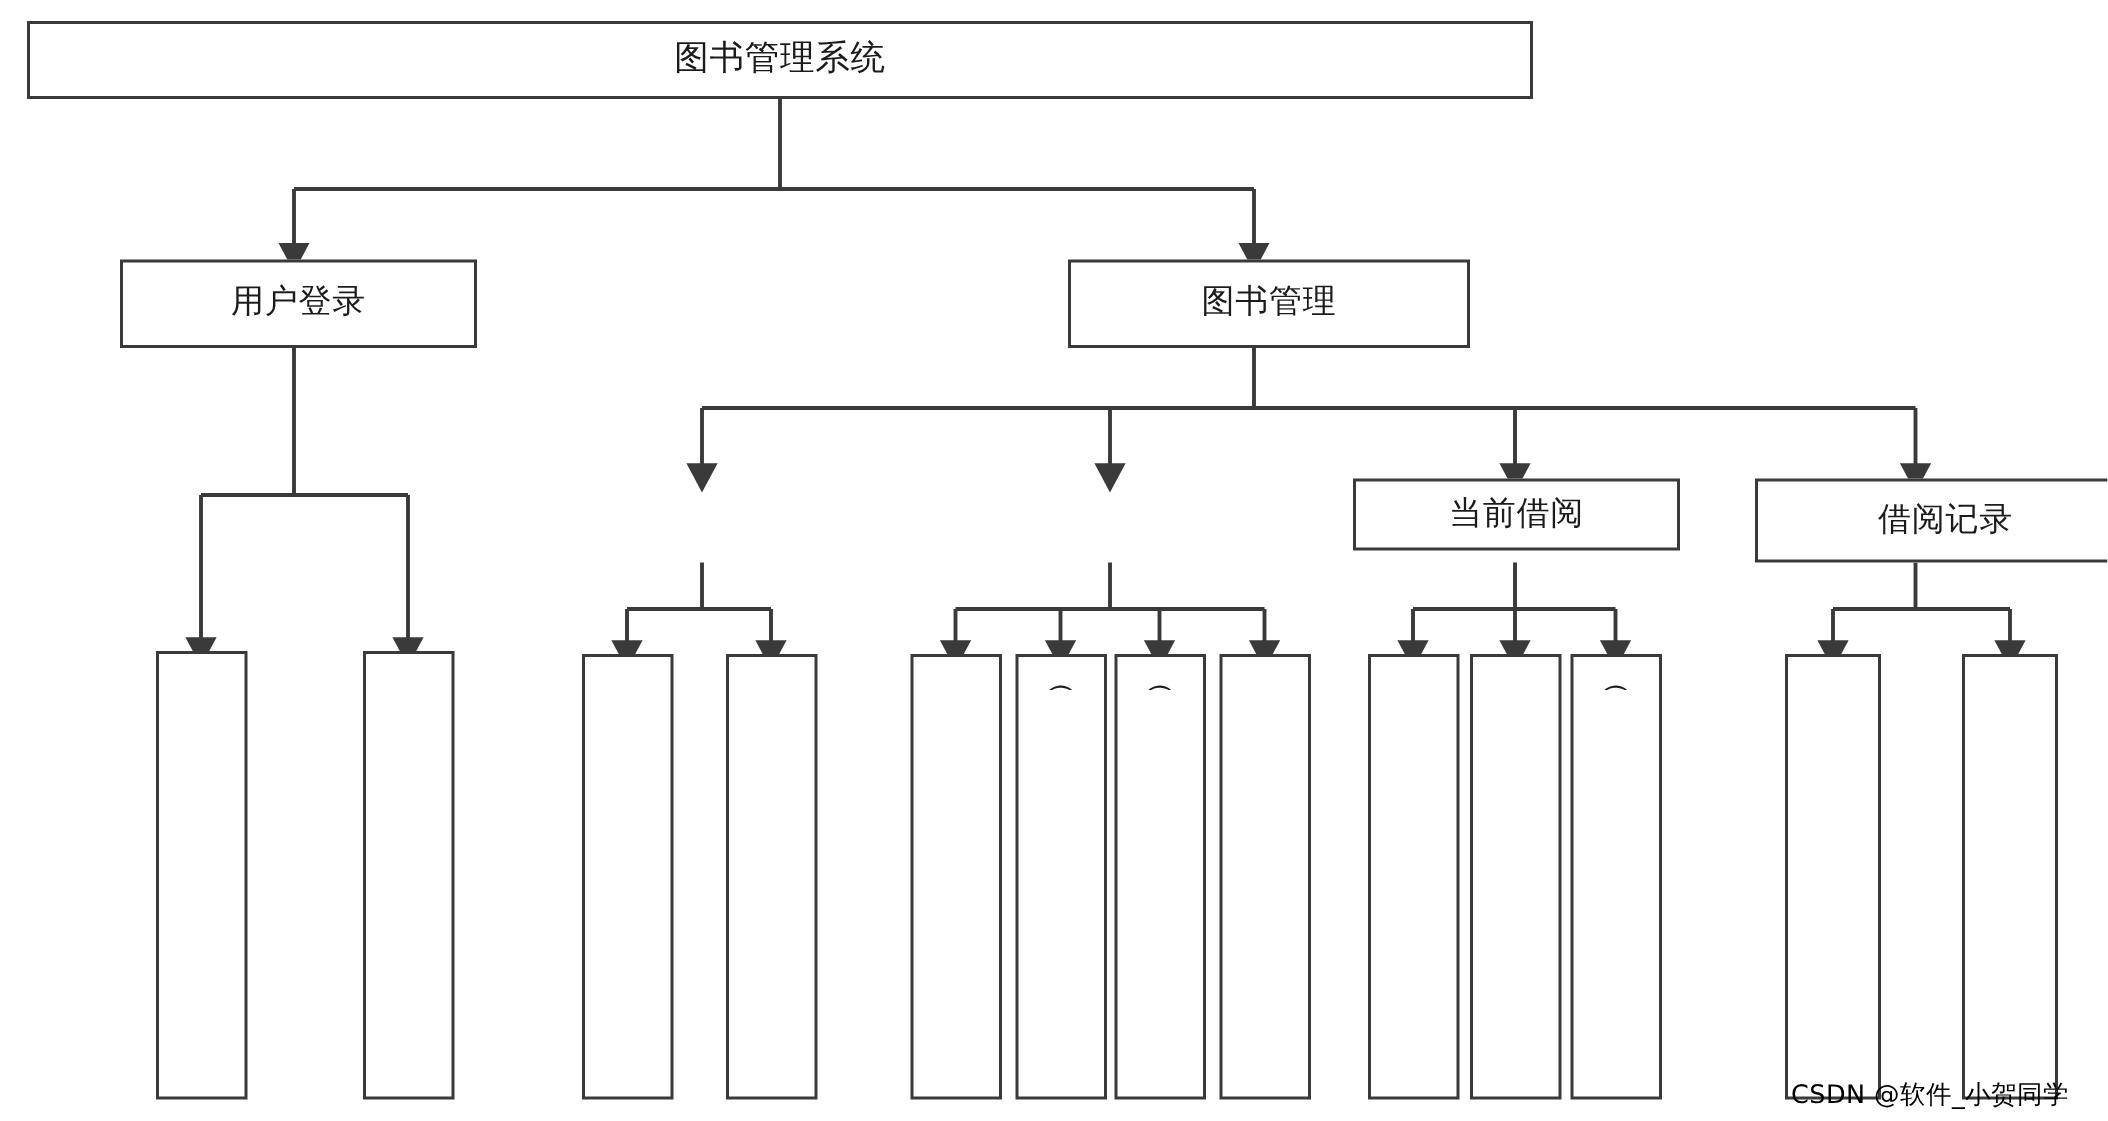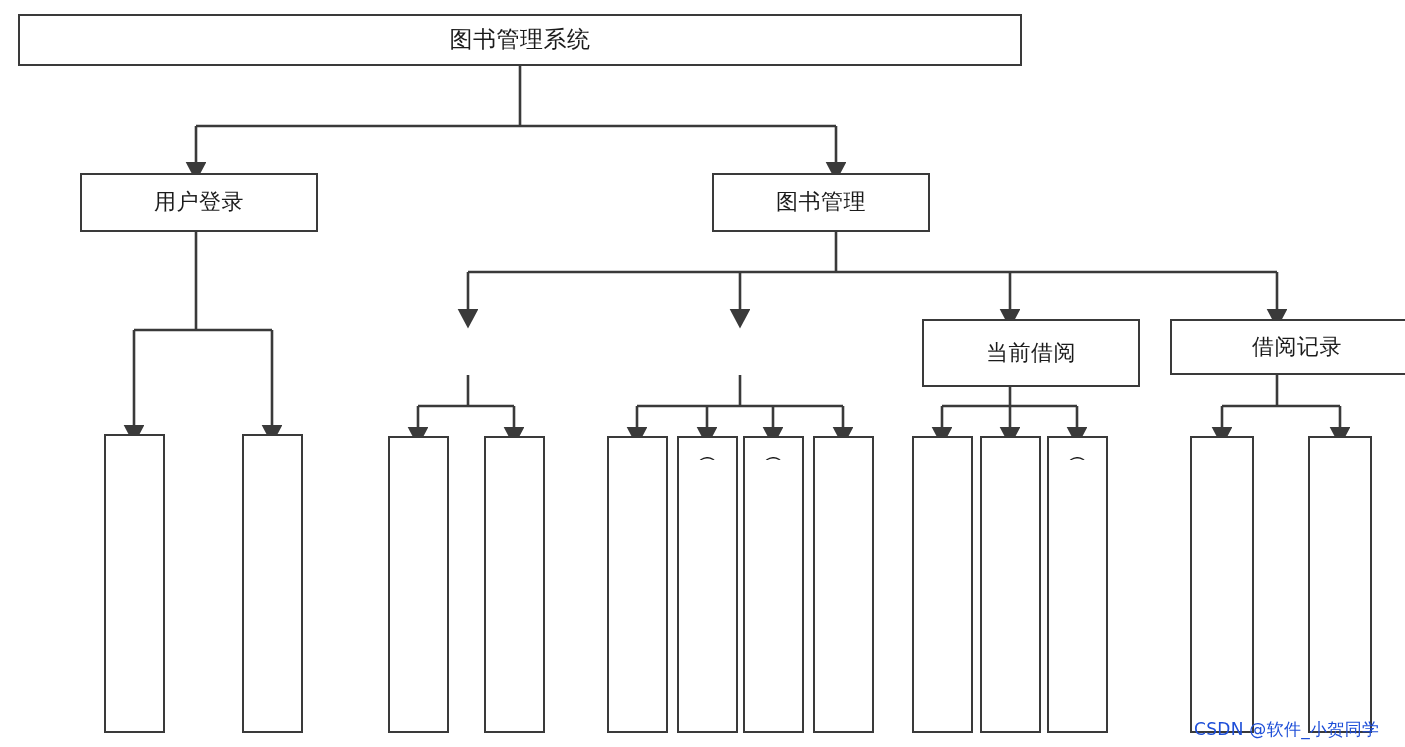--- a/index.html
+++ b/index.html
@@ -65,21 +65,21 @@
     letter-spacing: 2px;
     max-height: 100%;
     overflow: hidden;
   }
   .node.vert.topalign {
     align-items: flex-start;
   }
   .watermark {
     position: absolute;
     font-size: 17px;
-    color: #1d4ed8;
+    color: #000000;
     white-space: nowrap;
     z-index: 5;
     letter-spacing: 0.3px;
   }
 </style>
 </head>
 <body>
 
 <div id="diagram-root">
 
@@ -134,27 +134,27 @@
   </svg>
 
   <div class="node horiz root" style="left:18px; top:14px; width:1004px; height:52px;">
     <span class="node-label">图书管理系统</span>
   </div>
 
   <div class="node horiz" style="left:80px; top:173px; width:238px; height:59px;">
     <span class="node-label">用户登录</span>
   </div>
 
-  <div class="node horiz" style="left:712px; top:173px; width:218px; height:59px;">
+  <div class="node horiz" style="left:712px; top:173px; width:268px; height:59px;">
     <span class="node-label">图书管理</span>
   </div>
 
 
 
-  <div class="node horiz" style="left:902px; top:319px; width:218px; height:68px;margin-left:20px;">
+  <div class="node horiz" style="left:902px; top:319px; width:218px; height:48px;">
     <span class="node-label">当前借阅</span>
   </div>
 
   <div class="node horiz" style="left:1170px; top:319px; width:254px; height:56px;">
     <span class="node-label">借阅记录</span>
   </div>
 
   <div class="node vert" style="left:104px; top:434px; width:61px; height:299px;">
     <span class="node-label">用户登录</span>
   </div>

